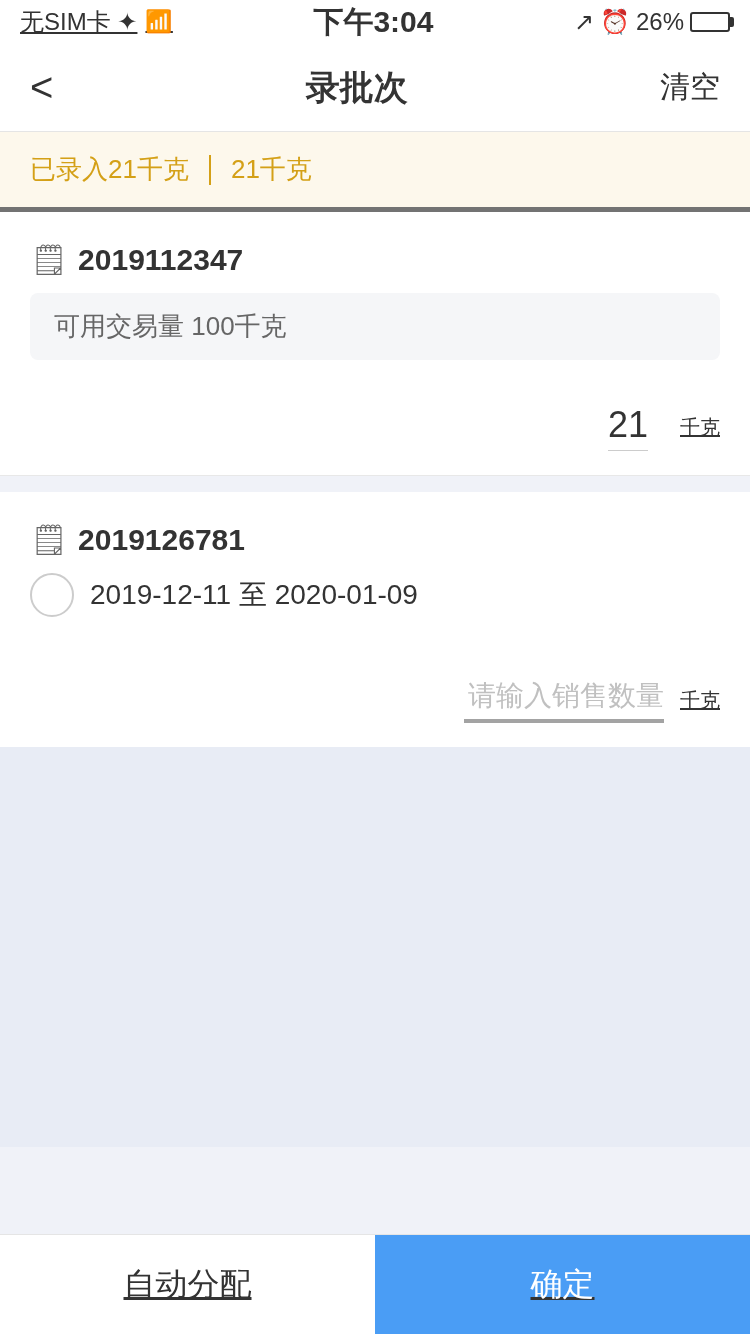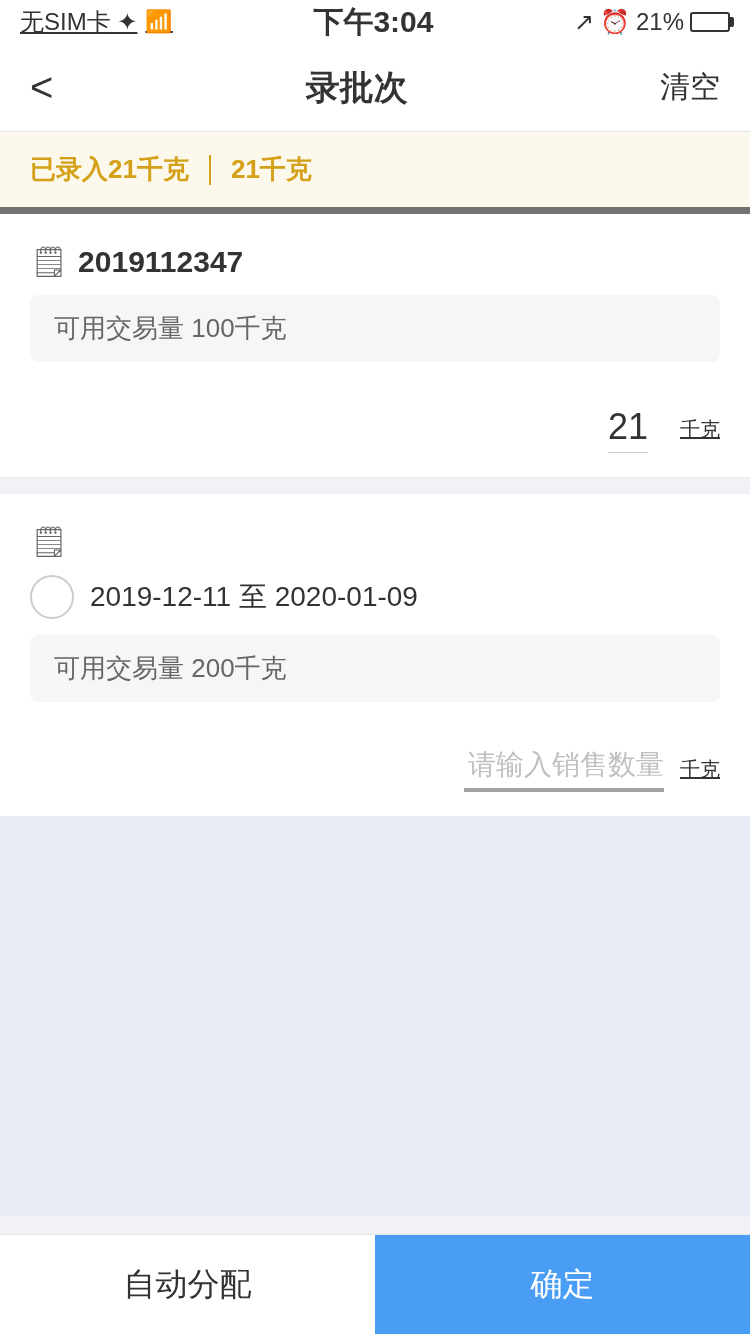--- a/index.html
+++ b/index.html
@@ -98,22 +98,21 @@
       cursor: pointer;
     }
 
     
     .info-banner {
       background: #fdf8ec;
       padding: 20px 30px;
       display: flex;
       align-items: center;
       gap: 20px;
-      border-bottom: 7px solid #737373;
-      font-weight: bold;
+      border-bottom: 5px solid #737373;
     }
     .info-text {
       font-size: 26px;
       color: #d4a017;
     }
     .info-divider {
       width: 2px;
       height: 30px;
       background: #d4a017;
     }
@@ -245,20 +244,21 @@
     .bottom-bar {
       position: fixed;
       bottom: 0;
       left: 0;
       width: 750px;
       height: 100px;
       display: flex;
       align-items: stretch;
       background: #fff;
       border-top: 1px solid #e5e5e5;
+      text-decoration: underline;
     }
     .btn-auto {
       flex: 1;
       display: flex;
       align-items: center;
       justify-content: center;
       font-size: 32px;
       color: #333;
       background: #fff;
       cursor: pointer;
@@ -284,21 +284,21 @@
 
 <div class="status-bar">
   <div class="status-left">
     <span>无SIM卡 ✦</span>
     <span class="wifi-icon">📶</span>
   </div>
   <div class="status-center">下午3:04</div>
   <div class="status-right">
     <span>↗</span>
     <span>⏰</span>
-    <span>21%</span>
+    <span>26%</span>
     <span class="battery-icon">
       <span class="battery-body"><span class="battery-fill"></span></span>
     </span>
   </div>
 </div>
 
 <div class="nav-bar">
   <span class="nav-back">&lt;</span>
   <span class="nav-title">录批次</span>
   <span class="nav-clear">清空</span>
@@ -322,26 +322,26 @@
 <div class="quantity-row">
   <span class="quantity-value quantity-underline">21</span>
   <span class="quantity-unit">千克</span>
 </div>
 
 <div class="section-divider"></div>
 
 <div class="card-section">
   <div class="card-header">
     <span class="batch-icon">🗒</span>
+    <span class="batch-id">2019126781</span>
   </div>
   <div class="card-row">
     <div class="radio-btn"></div>
     <span class="date-range">2019-12-11 至 2020-01-09</span>
   </div>
-  <div class="avail-box">可用交易量 200千克</div>
   <div style="height:20px; background:#fff;"></div>
 </div>
 
 <div class="input-row">
   <span class="input-placeholder">请输入销售数量</span>
   <span class="quantity-unit">千克</span>
 </div>
 
 <div class="empty-area" style="height: 390px;"></div>
 

